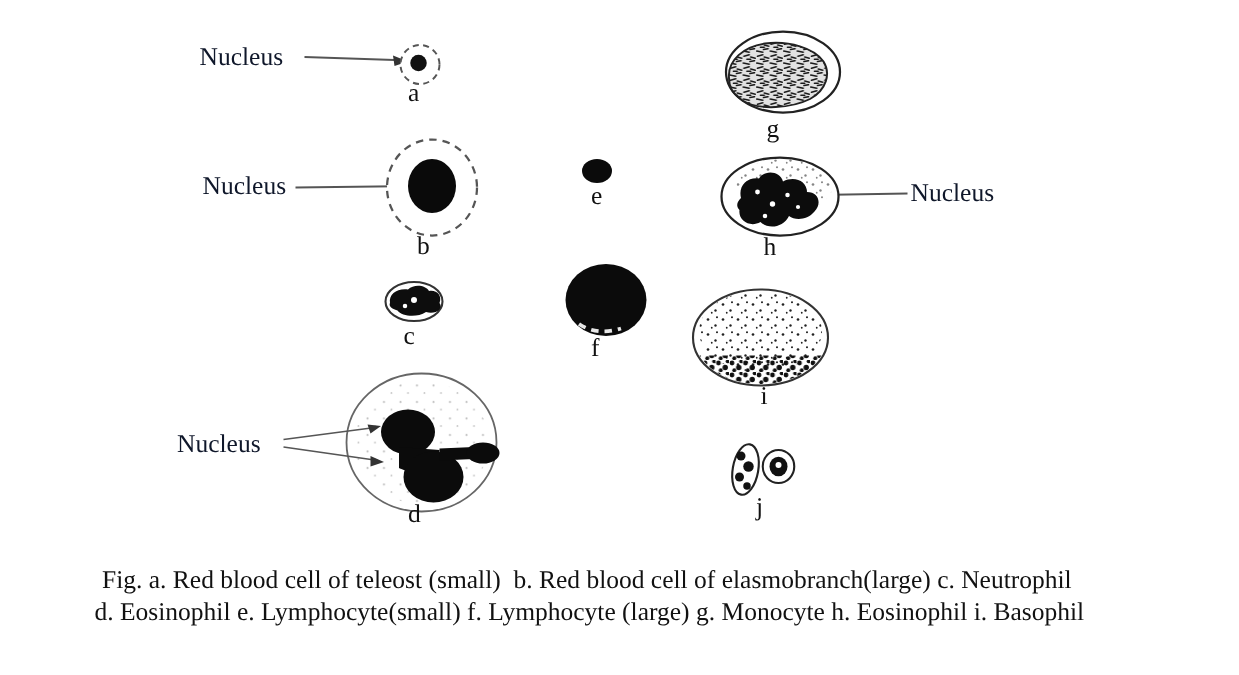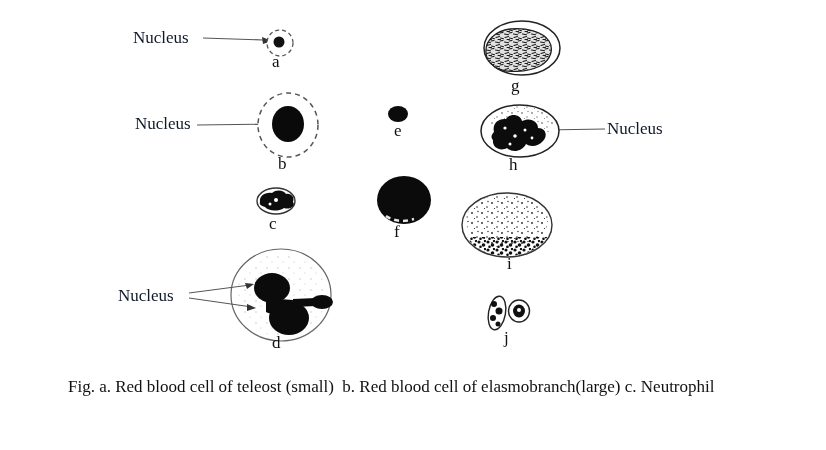--- a/index.html
+++ b/index.html
@@ -161,15 +161,16 @@
   <div class="cell-letter" style="left:272px; top:333px">d</div>
   <div class="cell-letter" style="left:394px; top:121px">e</div>
   <div class="cell-letter" style="left:394px; top:222px">f</div>
   <div class="cell-letter" style="left:511px; top:76px">g</div>
   <div class="cell-letter" style="left:509px; top:155px">h</div>
   <div class="cell-letter" style="left:507px; top:254px">i</div>
   <div class="cell-letter" style="left:504px; top:328px">j</div>
 
   <div class="caption">
     <div class="cap-line">Fig. a. Red blood cell of teleost (small)  b. Red blood cell of elasmobranch(large) c. Neutrophil</div>
+    <div class="cap-line">d. Eosinophil e. Lymphocyte(small) f. Lymphocyte (large) g. Monocyte h. Eosinophil i. Basophil</div>
   </div>
 
 </div>
 
 </body></html>

